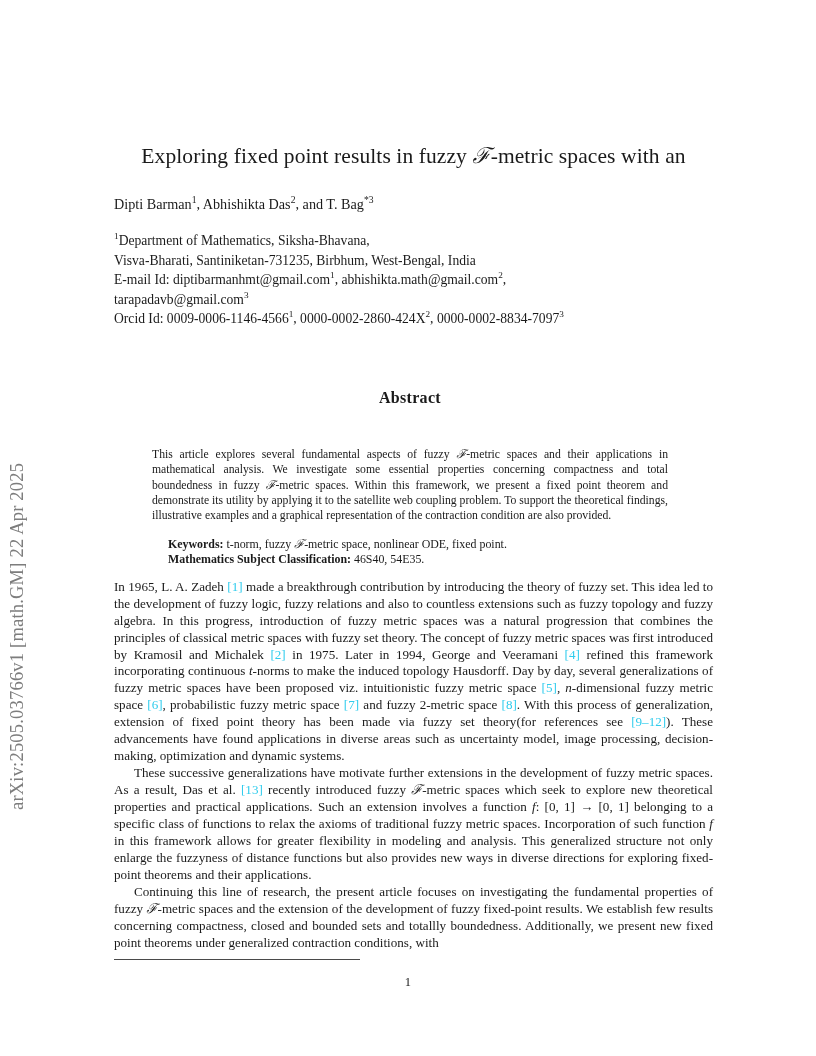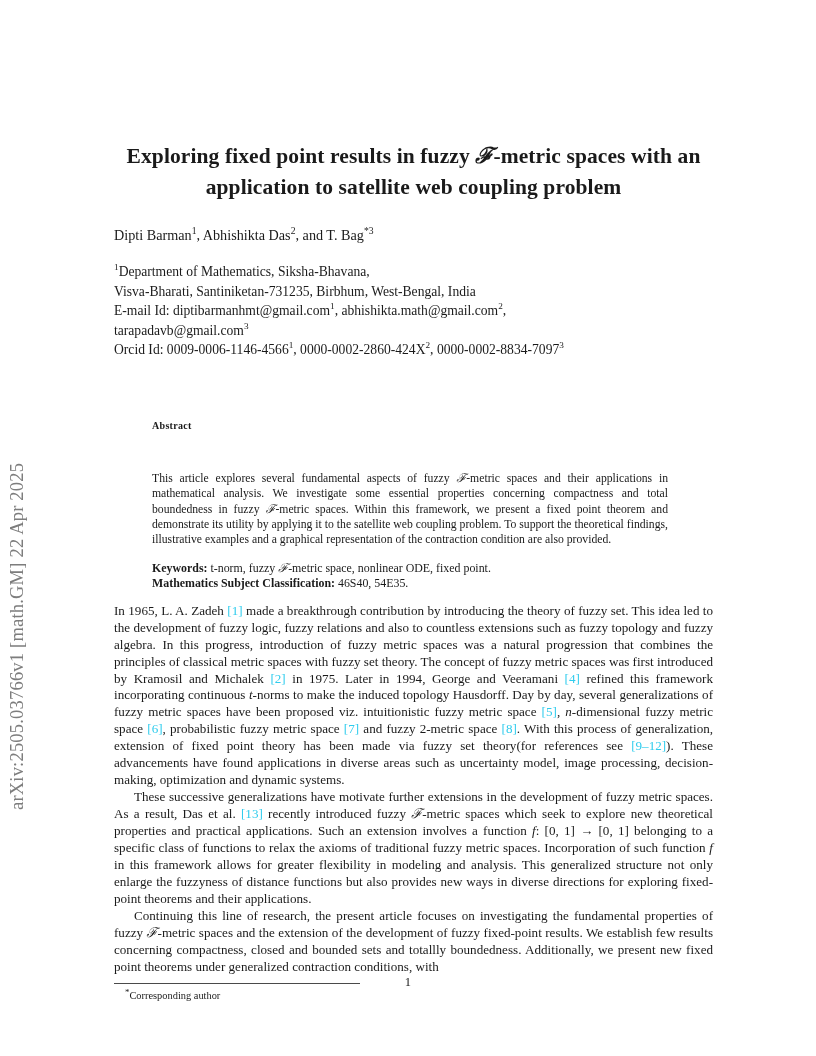--- a/index.html
+++ b/index.html
@@ -43,21 +43,21 @@
     left: 114px;
     top: 0;
     width: 599px;
   }
 
   .title {
     margin-top: 140px;
     font-size: 21.5px;
     line-height: 31px;
     text-align: center;
-    font-weight: bold;
+    font-weight: normal;
     letter-spacing: 0.1px;
   }
 
   .scriptF {
     font-family: "DejaVu Serif", "Liberation Serif", serif;
     font-style: italic;
     font-size: 1.02em;
   }
 
   .authors {
@@ -80,36 +80,38 @@
     line-height: 0;
   }
 
   
   .abstract-wrap {
     margin-top: 60px;
     margin-left: 38px;
     margin-right: 45px;
   }
   .abstract-head {
+    text-align: center;
     font-weight: bold;
-    font-size: 10px;
+    font-size: 16px;
     letter-spacing: 0.3px;
     margin-bottom: 9px;
   }
   .abstract-body {
     font-size: 11.7px;
     line-height: 14.9px;
     text-align: justify;
     text-justify: inter-word;
     margin-top: 40px;
   }
   .kw-block {
     margin-top: 13px;
     font-size: 11.9px;
     line-height: 15.6px;
+    margin-left: 16px;
   }
   .kw-block b { font-weight: bold; }
 
   
   .section-head {
     margin-top: 31px;
     font-size: 18.5px;
     font-weight: bold;
     letter-spacing: 0.1px;
   }
@@ -155,21 +157,20 @@
 <body>
 
 <div class="page">
 
   <div class="arxiv-stamp">arXiv:2505.03766v1  [math.GM]  22 Apr 2025</div>
 
   <div class="content">
 
     <div class="title">
       <span>Exploring fixed point results in fuzzy </span><span class="scriptF">ℱ</span><span>-metric spaces with an</span><br>
-      <span>application to satellite web coupling problem</span>
     </div>
 
     <div class="authors">
       <span>Dipti Barman</span><sup>1</sup><span>, </span><span>Abhishikta Das</span><sup>2</sup><span>, and </span><span>T. Bag</span><sup>*3</sup>
     </div>
 
     <div class="affil">
       <sup>1</sup><span>Department of Mathematics, Siksha-Bhavana,</span><br>
       <span>Visva-Bharati, Santiniketan-731235, Birbhum, West-Bengal, India</span><br>
       <span>E-mail Id: </span><span>diptibarmanhmt@gmail.com</span><sup>1</sup>, <span>abhishikta.math@gmail.com</span><sup>2</sup>,<br>
@@ -196,21 +197,18 @@
 
     <div class="para indent">
       <span>These successive generalizations have motivate further extensions in the development of fuzzy metric spaces. As a result, Das et al. </span><span class="cite">[13]</span><span> recently introduced fuzzy </span><span class="scriptF">ℱ</span><span>-metric spaces which seek to explore new theoretical properties and practical applications. Such an extension involves a function </span><i class="mathit">f</i><span>: [0, 1] → [0, 1] belonging to a specific class of functions to relax the axioms of traditional fuzzy metric spaces. Incorporation of such function </span><i class="mathit">f</i><span> in this framework allows for greater flexibility in modeling and analysis. This generalized structure not only enlarge the fuzzyness of distance functions but also provides new ways in diverse directions for exploring fixed-point theorems and their applications.</span>
     </div>
 
     <div class="para indent">
       <span>Continuing this line of research, the present article focuses on investigating the fundamental properties of fuzzy </span><span class="scriptF">ℱ</span><span>-metric spaces and the extension of the development of fuzzy fixed-point results. We establish few results concerning compactness, closed and bounded sets and totallly boundedness. Additionally, we present new fixed point theorems under generalized contraction conditions, with</span>
     </div>
 
     <div class="footnote-rule"></div>
-    <div class="footnote">
-      <sup>*</sup><span>Corresponding author</span>
-    </div>
 
   </div>
 
   <div class="pagenum">1</div>
 
 </div>
 
 </body></html>

